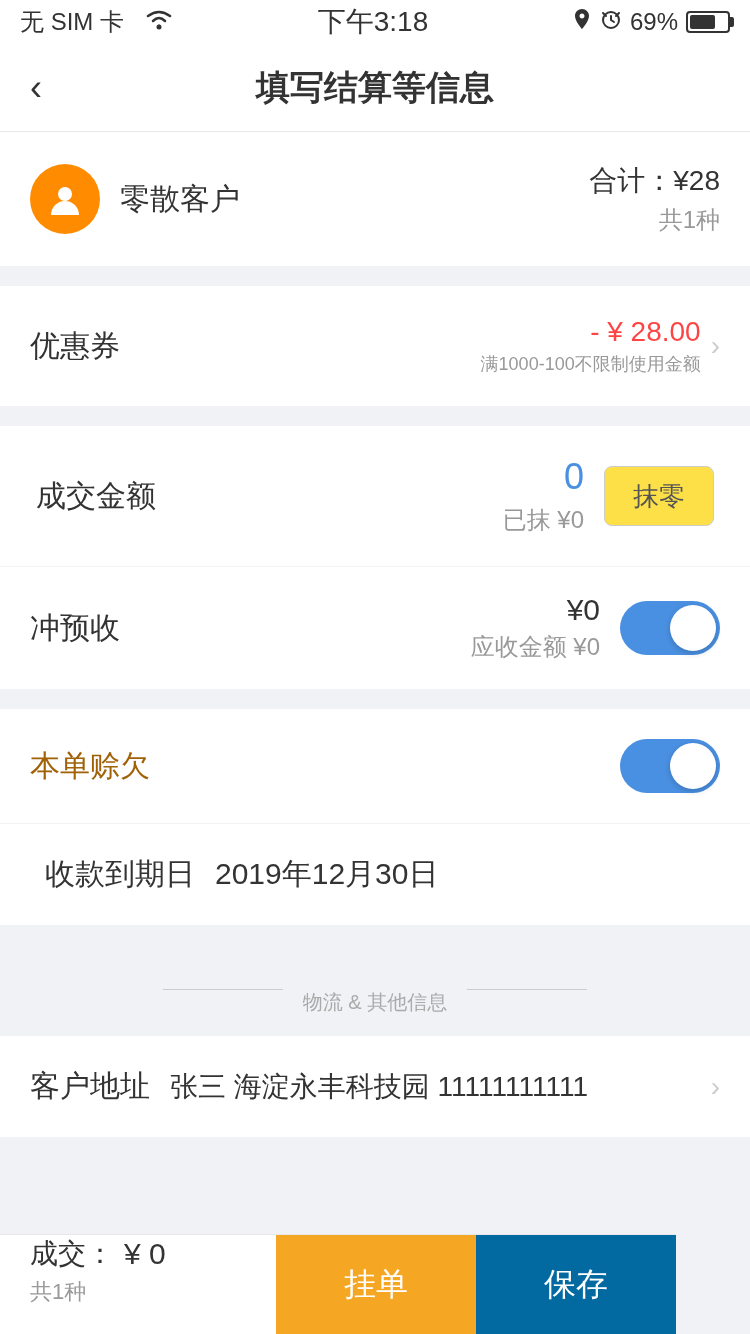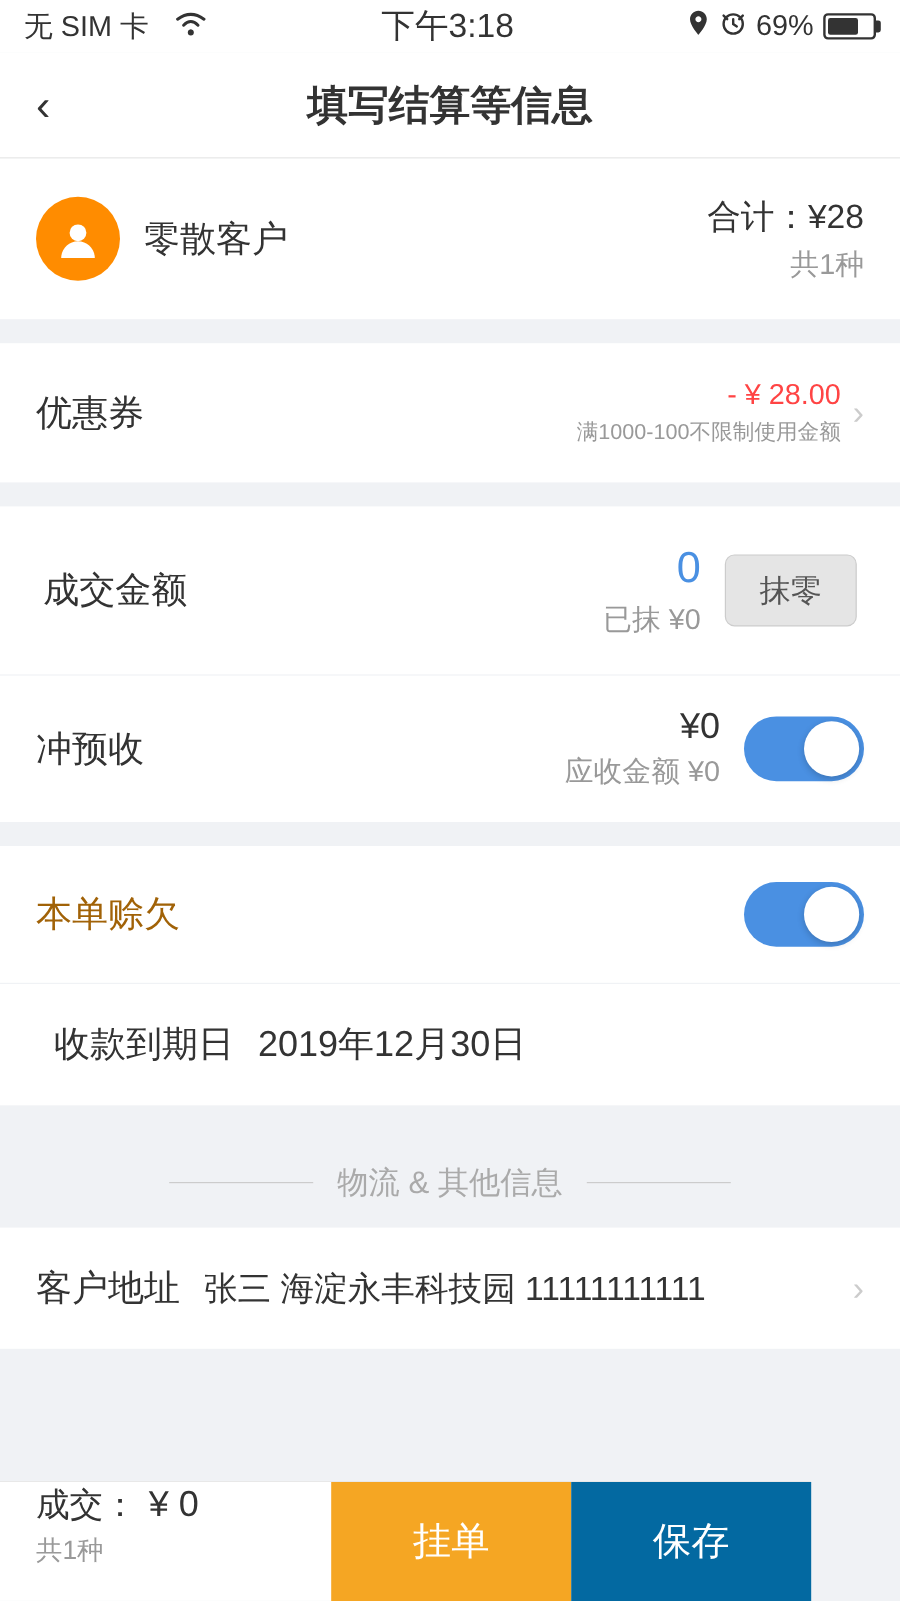--- a/index.html
+++ b/index.html
@@ -127,21 +127,21 @@
     }
     .coupon-right {
       display: flex;
       align-items: center;
       gap: 10px;
     }
     .coupon-values {
       text-align: right;
     }
     .coupon-discount {
-      font-size: 24px;
+      font-size: 28px;
       color: #ff4444;
       font-weight: 500;
     }
     .coupon-desc {
       font-size: 18px;
       color: #999;
       margin-top: 4px;
     }
     .chevron-icon {
       color: #ccc;
@@ -175,21 +175,21 @@
       min-width: 60px;
       text-align: right;
       border: none;
       outline: none;
     }
     .round-btn {
       width: 110px;
       height: 60px;
       border: 1.5px solid #ccc;
       border-radius: 8px;
-      background: #e5e5e5;
+      background: #fde047;
       font-size: 26px;
       color: #555;
       display: flex;
       align-items: center;
       justify-content: center;
       cursor: pointer;
     }
     .erased-text {
       font-size: 24px;
       color: #999;
@@ -280,25 +280,24 @@
       color: #333;
     }
 
     
     .logistics-divider {
       background: #f0f2f5;
       padding: 20px 30px;
       text-align: center;
     }
     .logistics-label {
-      font-size: 26px;
+      font-size: 20px;
       color: #aaa;
       position: relative;
       display: inline-flex;
-      align-items: center;
       gap: 20px;
     }
     .logistics-line {
       width: 120px;
       height: 1px;
       background: #ccc;
       display: inline-block;
     }
 
     

